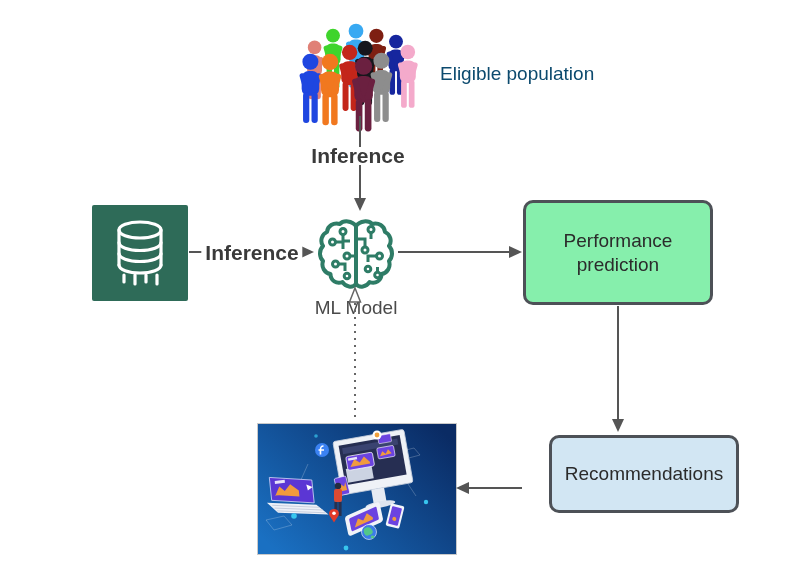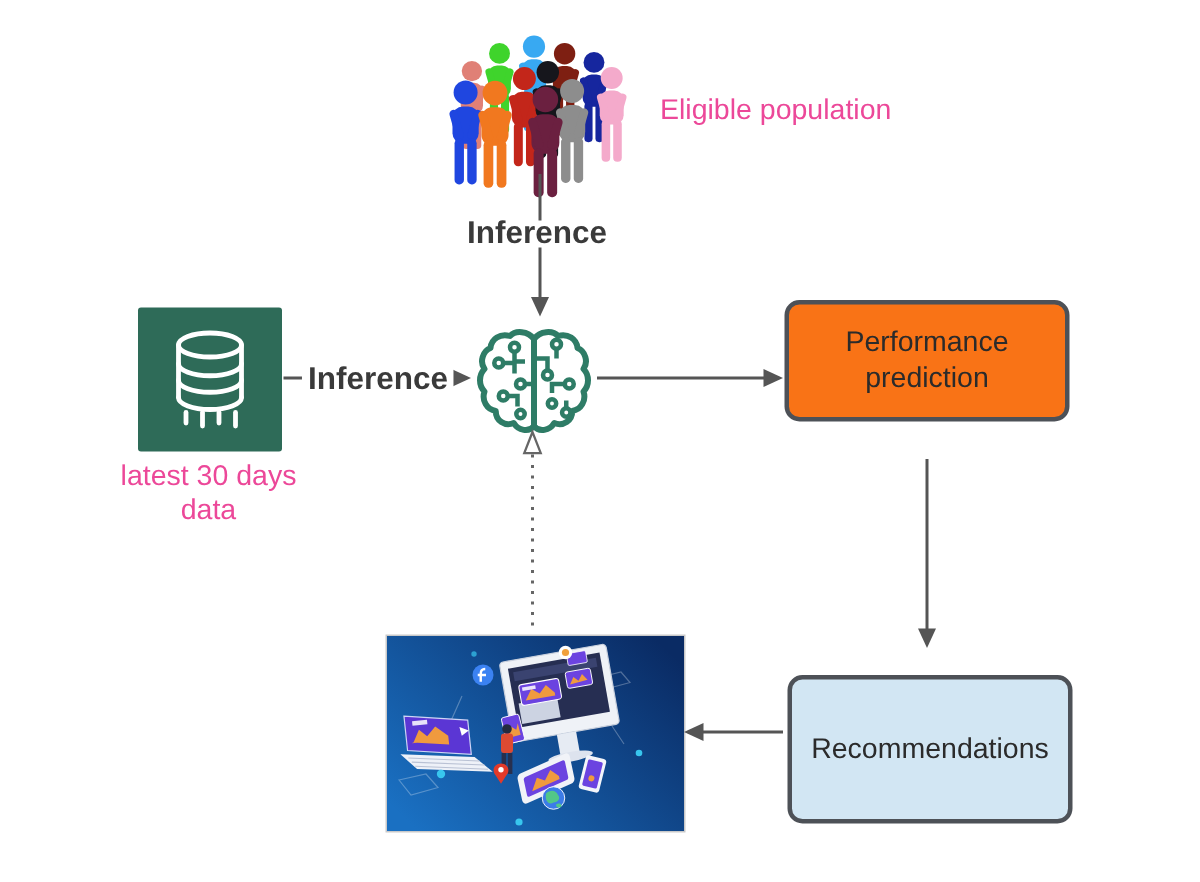--- a/index.html
+++ b/index.html
@@ -1,27 +1,27 @@
 <!DOCTYPE html>
 <html><head>
 <meta charset="utf-8">
 <style>
   html,body{margin:0;padding:0;background:#fff;}
   .canvas{position:relative;width:800px;height:588px;background:#fff;
           font-family:"Liberation Sans",sans-serif;overflow:hidden;}
   svg{display:block;}
   .abs{position:absolute;}
-  .node-label{position:absolute;color:#ec4899;font-size:19px;line-height:23px;z-index:2;}
+  .node-label{position:absolute;color:#0c4a6e;font-size:19px;line-height:23px;z-index:2;}
   .edge-label{position:absolute;font-weight:bold;font-size:21px;color:#3a3a3a;background:#fff;
               padding:0 4px;transform:translateX(-50%);z-index:6;line-height:18px;white-space:nowrap;}
   .box{position:absolute;width:190px;border:3px solid #4d5157;border-radius:10px;
        display:flex;align-items:center;justify-content:center;text-align:center;
        font-size:19px;color:#2b2b2b;line-height:24px;z-index:2;box-sizing:border-box;}
-  .perf-box{left:523px;top:200px;height:81px;background:#f97316;}
-  .rec-box{left:525px;top:435px;height:99px;background:#d2e6f3;margin-top:15px;}
+  .perf-box{left:523px;top:200px;height:105px;background:#86efac;}
+  .rec-box{left:549px;top:435px;height:78px;background:#d2e6f3;}
   .box-inner{width:160px;}
   .crowd-svg{left:292px;top:14px;z-index:1;}
   .eligible-label{left:440px;top:62px;}
   .db-box{left:92px;top:205px;width:96px;height:96px;background:#2e6b58;border-radius:2px;z-index:2;}
   .db-label{left:64px;top:306px;width:150px;text-align:center;}
   .ml-icon{left:316px;top:214px;z-index:2;}
   .ml-label{left:306px;top:296px;width:100px;text-align:center;color:#4a4a4a;z-index:2;}
   .surfaces{position:absolute;left:257px;top:423px;width:198px;height:130px;
             border:1px solid #c9c9c9;z-index:2;}
   .surfaces-label{position:absolute;left:0;right:0;top:105px;text-align:center;
@@ -71,21 +71,20 @@
         <path d="M27,37.5 A21,8 0 0 0 69,37.5"></path>
         <path d="M27,48.5 A21,8 0 0 0 69,48.5"></path>
         <path d="M27,60 A21,8 0 0 0 69,60"></path>
         <path d="M32,70 V77"></path>
           <path d="M43,70 V79"></path>
           <path d="M54,70 V77"></path>
           <path d="M65,70 V79"></path>
       </g>
     </svg>
   </div>
-  <div class="node-label db-label">latest 30 days data</div>
 
   <svg class="abs ml-icon" width="80" height="80" viewBox="0 0 80 80">
     <g fill="none" stroke="#2e7c66" stroke-width="4" stroke-linejoin="round">
       <path d="M40,12 C36,6.5 27.5,6 24,10 C17.5,8 11.5,12 11,18 C6,20 3.5,27 7,32 C3,36 3,43 7,47 C5,53 8.5,59 14.5,60 C14.5,66.5 20.5,70.5 26.5,68 C29.5,73 36.5,74.5 40,70 C43.5,74.5 50.5,73 53.5,68 C59.5,70.5 65.5,66.5 65.5,60 C71.5,59 75,53 73,47 C77,43 77,36 73,32 C76.5,27 74,20 69,18 C68.5,12 62.5,8 56,10 C52.5,6 44,6.5 40,12 Z"></path>
       <path d="M40,12 L40,70"></path>
     </g>
     <g fill="none" stroke="#2e7c66" stroke-width="3">
       <circle cx="27" cy="17.5" r="3"></circle>
         <path d="M27,20.5 V27 H34"></path>
       <circle cx="16.5" cy="28" r="3"></circle>
@@ -99,20 +98,21 @@
         <path d="M55,18.5 V25"></path>
       <path d="M40,25 H49 V33"></path>
         <circle cx="49" cy="36" r="3"></circle>
       <circle cx="63.5" cy="42" r="3"></circle>
         <path d="M60.5,42 H52 V48"></path>
       <circle cx="52" cy="55" r="2.8"></circle>
       <circle cx="61.5" cy="61" r="2.8"></circle>
         <path d="M61.5,58 V53"></path>
     </g>
   </svg>
+  <div class="node-label ml-label">ML Model</div>
 
   <div class="box perf-box">
     <div class="box-inner">Performance prediction</div>
   </div>
 
   <div class="box rec-box">
     <div class="box-inner">Recommendations</div>
   </div>
 
   <div class="surfaces">

